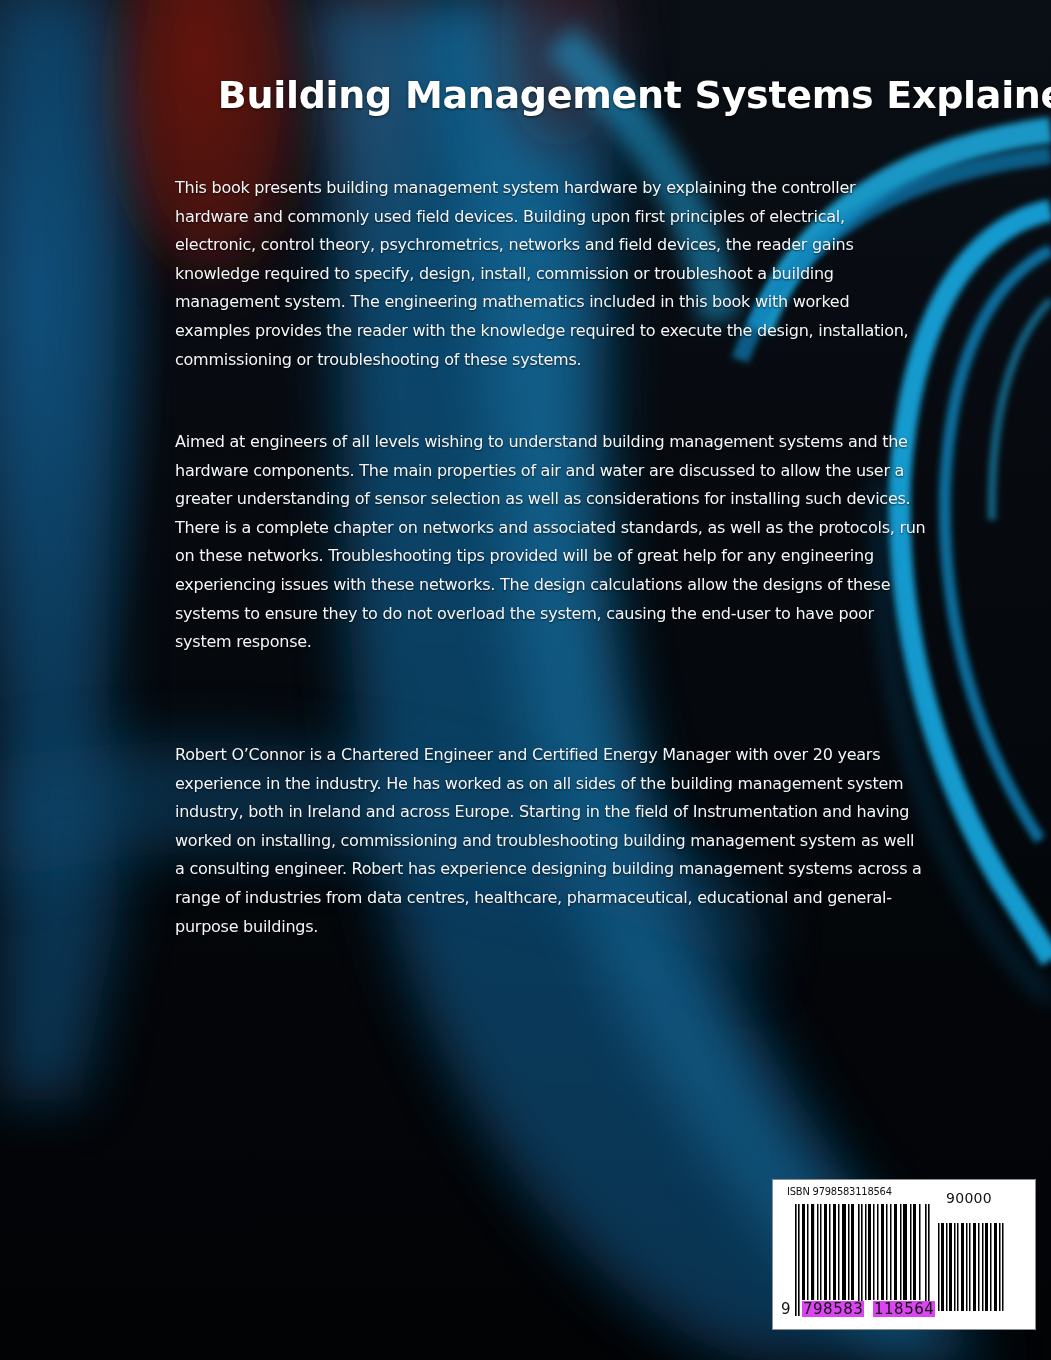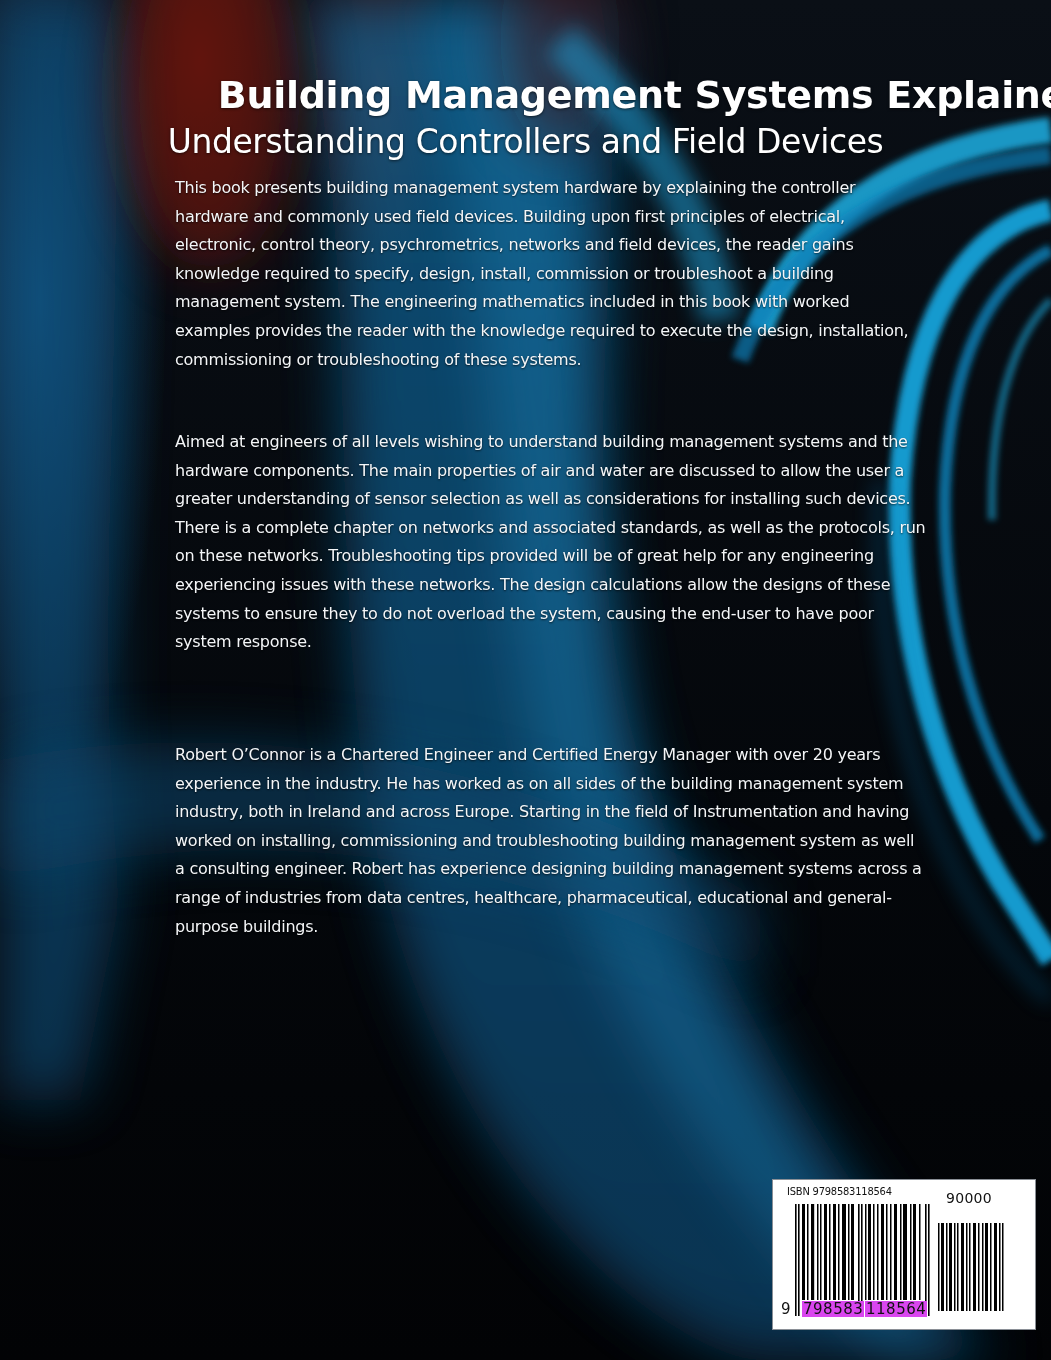--- a/index.html
+++ b/index.html
@@ -51,21 +51,21 @@
   .addon-num {
     position: absolute; left: 173px; top: 10px; font-size: 14px; line-height: 16px; letter-spacing: 0.3px;
   }
   .bars-main { position: absolute; left: 22px; top: 24px; width: 135px; height: 112px; }
   .bars-addon { position: absolute; left: 165px; top: 43px; width: 66px; height: 88px; }
   .digits {
     position: absolute; top: 121px; font-size: 15px; line-height: 16px; background: #d946ef; letter-spacing: 0.5px;
   }
   .d-first { left: 8px; background: transparent; }
   .d-left { left: 29px; padding: 0 1px; }
-  .d-right { left: 92px; padding: 0 1px; }
+  .d-right { left: 100px; padding: 0 1px; }
 </style>
 </head>
 <body>
 
 <div class="cover">
 
   <svg class="bg-layer" viewBox="0 0 1051 1360" xmlns="http://www.w3.org/2000/svg">
     <defs>
       <filter id="blurL" x="-50%" y="-50%" width="200%" height="200%">
           <feGaussianBlur stdDeviation="28"></feGaussianBlur>
@@ -96,21 +96,20 @@
     <path d="M740 360 C 780 250, 880 175, 1051 155" stroke="#0d7fb8" stroke-width="18" fill="none" filter="url(#blurS)" opacity="0.7"></path>
     <path d="M1051 210 C 960 230, 910 330, 900 480 C 895 620, 930 760, 1000 880 L 1051 960" stroke="#17a2d9" stroke-width="22" fill="none" filter="url(#blurS)" opacity="0.95"></path>
     <path d="M1051 250 C 990 280, 950 360, 945 490 C 942 620, 975 740, 1040 840" stroke="#0f86c0" stroke-width="12" fill="none" filter="url(#blurS)" opacity="0.8"></path>
     <path d="M1051 300 C 1010 340, 990 420, 992 520" stroke="#1aa6d8" stroke-width="8" fill="none" filter="url(#blurS)" opacity="0.6"></path>
     <path d="M880 480 C 870 700, 940 900, 1051 1000" stroke="#0b5a8a" stroke-width="10" fill="none" filter="url(#blurM)" opacity="0.5"></path>
 
     <path d="M0 760 C 200 720, 500 740, 760 900 L 760 980 C 520 850, 240 820, 0 880 Z" fill="#0b4a70" filter="url(#blurL)" opacity="0.55"></path>
   </svg>
 
   <h1 class="title">Building Management Systems Explained</h1>
-  <h2 class="subtitle">Understanding Controllers and Field Devices</h2>
 
   <p class="body-text p1" style="margin:0;">This book presents building management system hardware by explaining the controller hardware and commonly used field devices. Building upon first principles of electrical, electronic, control theory, psychrometrics, networks and field devices, the reader gains knowledge required to specify, design, install, commission or troubleshoot a building management system. The engineering mathematics included in this book with worked examples provides the reader with the knowledge required to execute the design, installation, commissioning or troubleshooting of these systems.</p>
   <p class="body-text p2" style="margin:0;">Aimed at engineers of all levels wishing to understand building management systems and the hardware components. The main properties of air and water are discussed to allow the user a greater understanding of sensor selection as well as considerations for installing such devices. There is a complete chapter on networks and associated standards, as well as the protocols, run on these networks. Troubleshooting tips provided will be of great help for any engineering experiencing issues with these networks. The design calculations allow the designs of these systems to ensure they to do not overload the system, causing the end-user to have poor system response.</p>
   <p class="body-text p3" style="margin:0;">Robert O’Connor is a Chartered Engineer and Certified Energy Manager with over 20 years experience in the industry. He has worked as on all sides of the building management system industry, both in Ireland and across Europe. Starting in the field of Instrumentation and having worked on installing, commissioning and troubleshooting building management system as well a consulting engineer.  Robert has experience designing building management systems across a range of industries from data centres, healthcare, pharmaceutical, educational and general-purpose buildings.</p>
 
   <div class="barcode-box">
     <div class="isbn-label">ISBN 9798583118564</div>
     <div class="addon-num">90000</div>
 
     <svg class="bars-main" viewBox="0 0 135 112" preserveAspectRatio="none">

